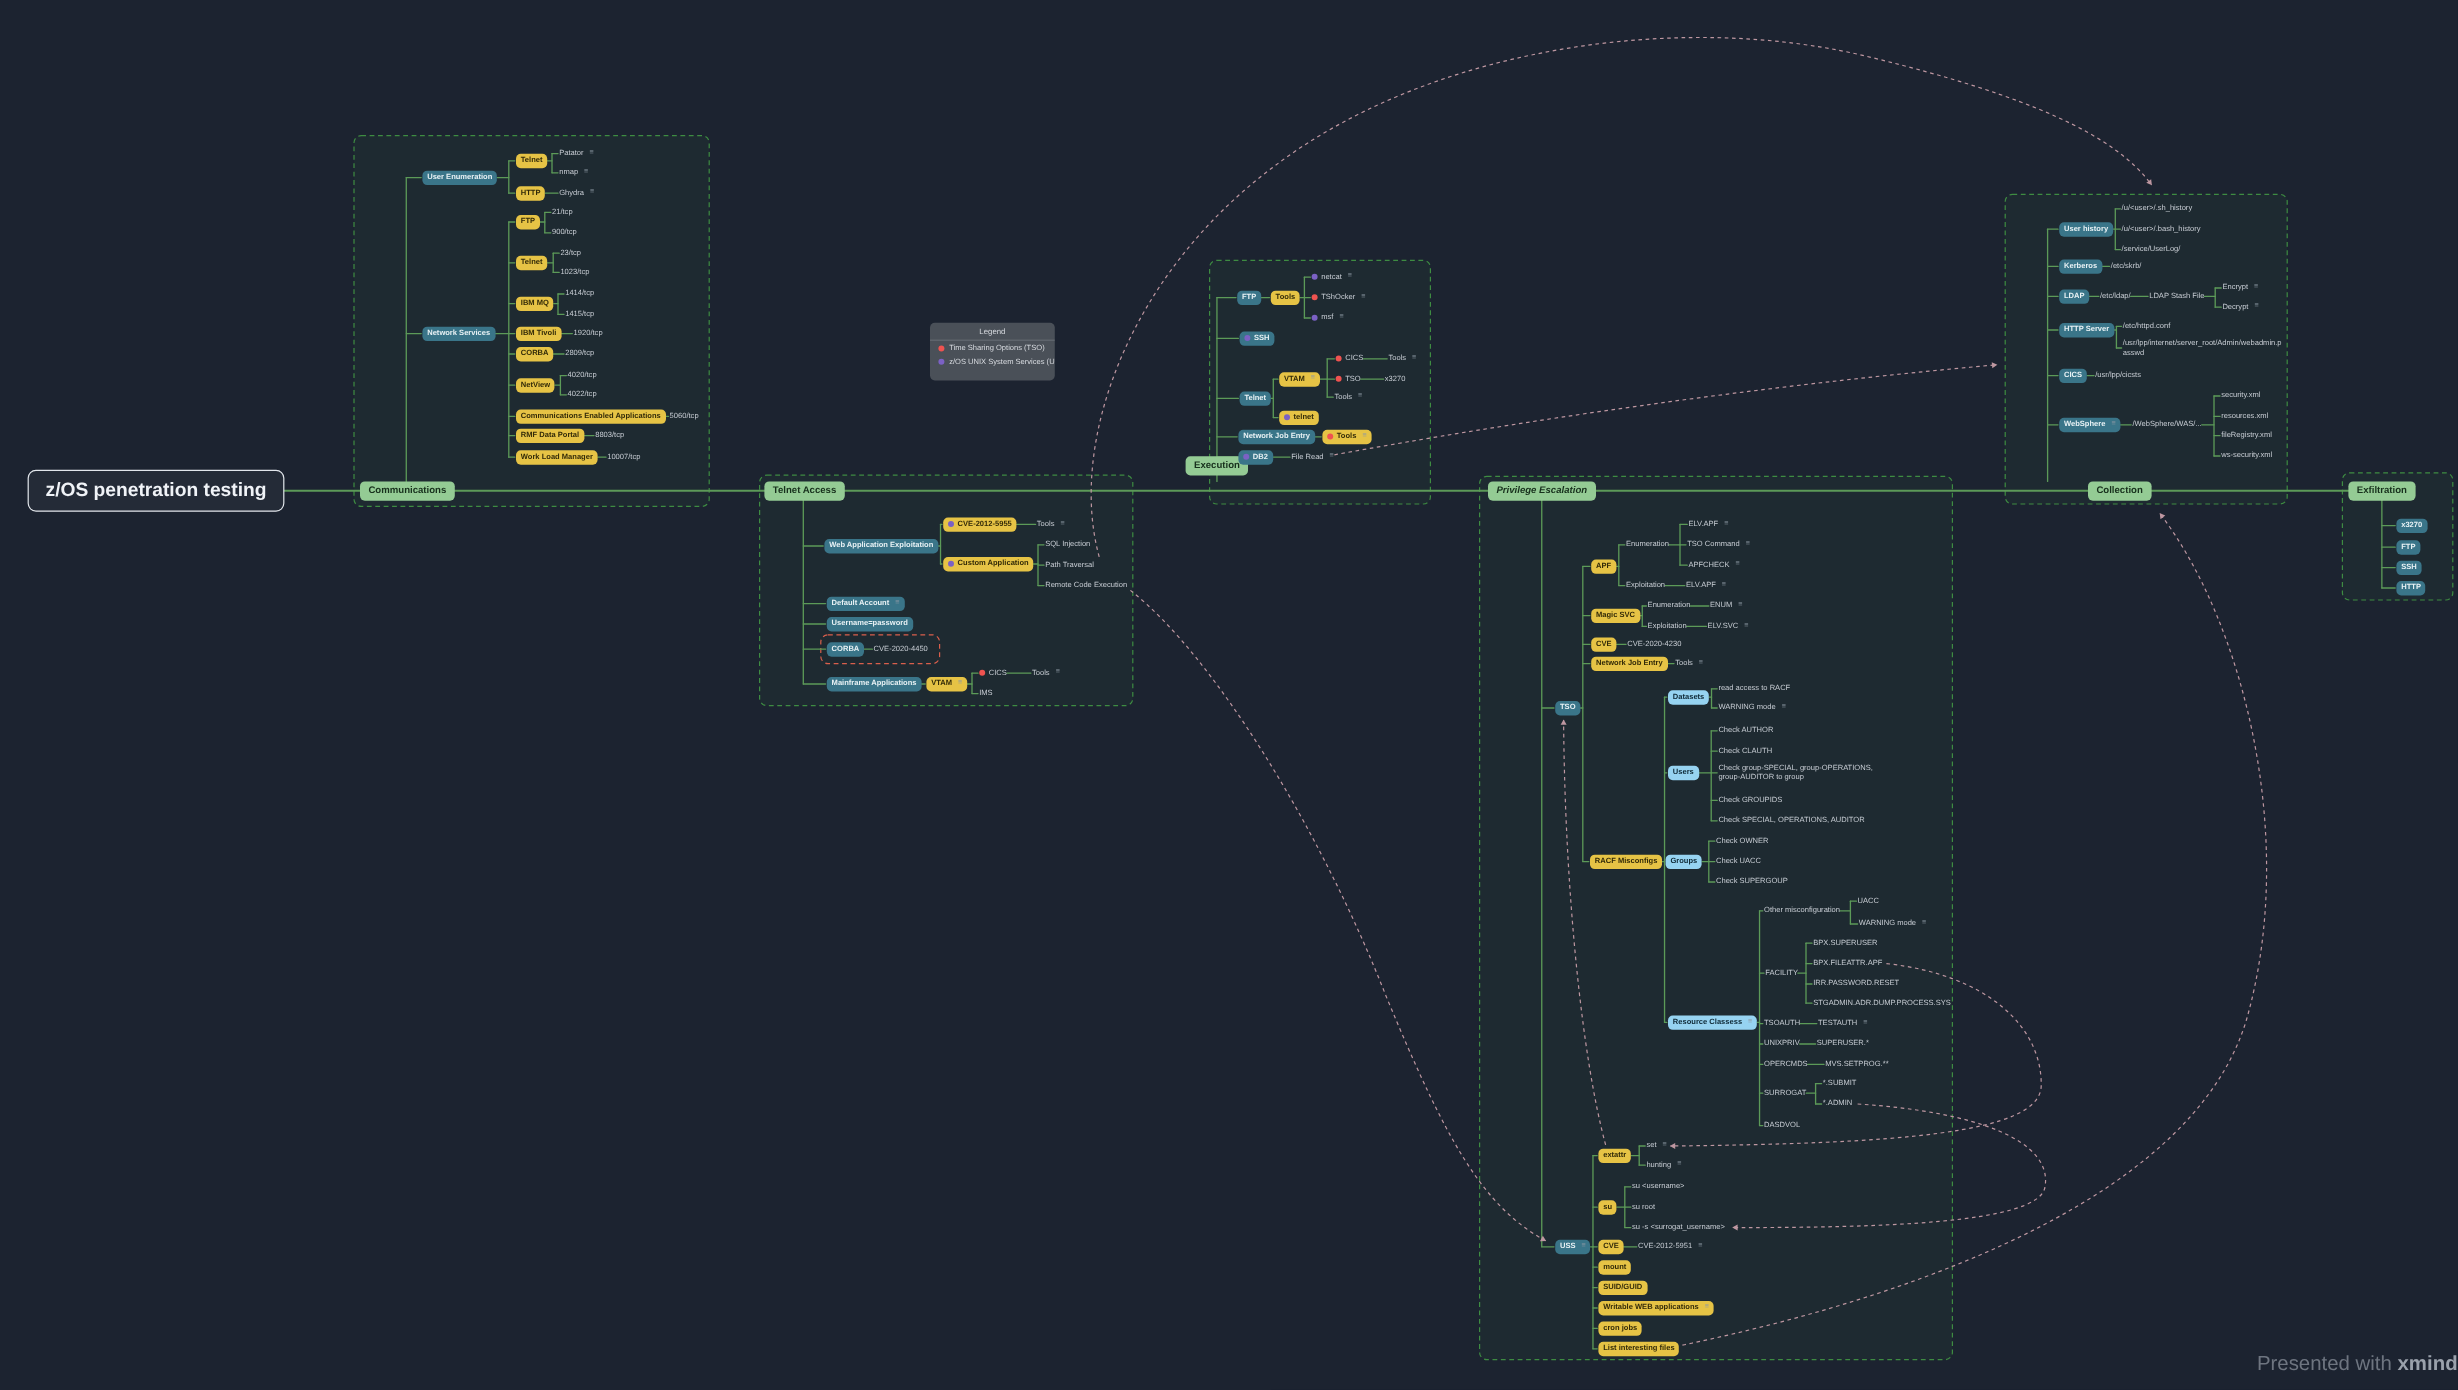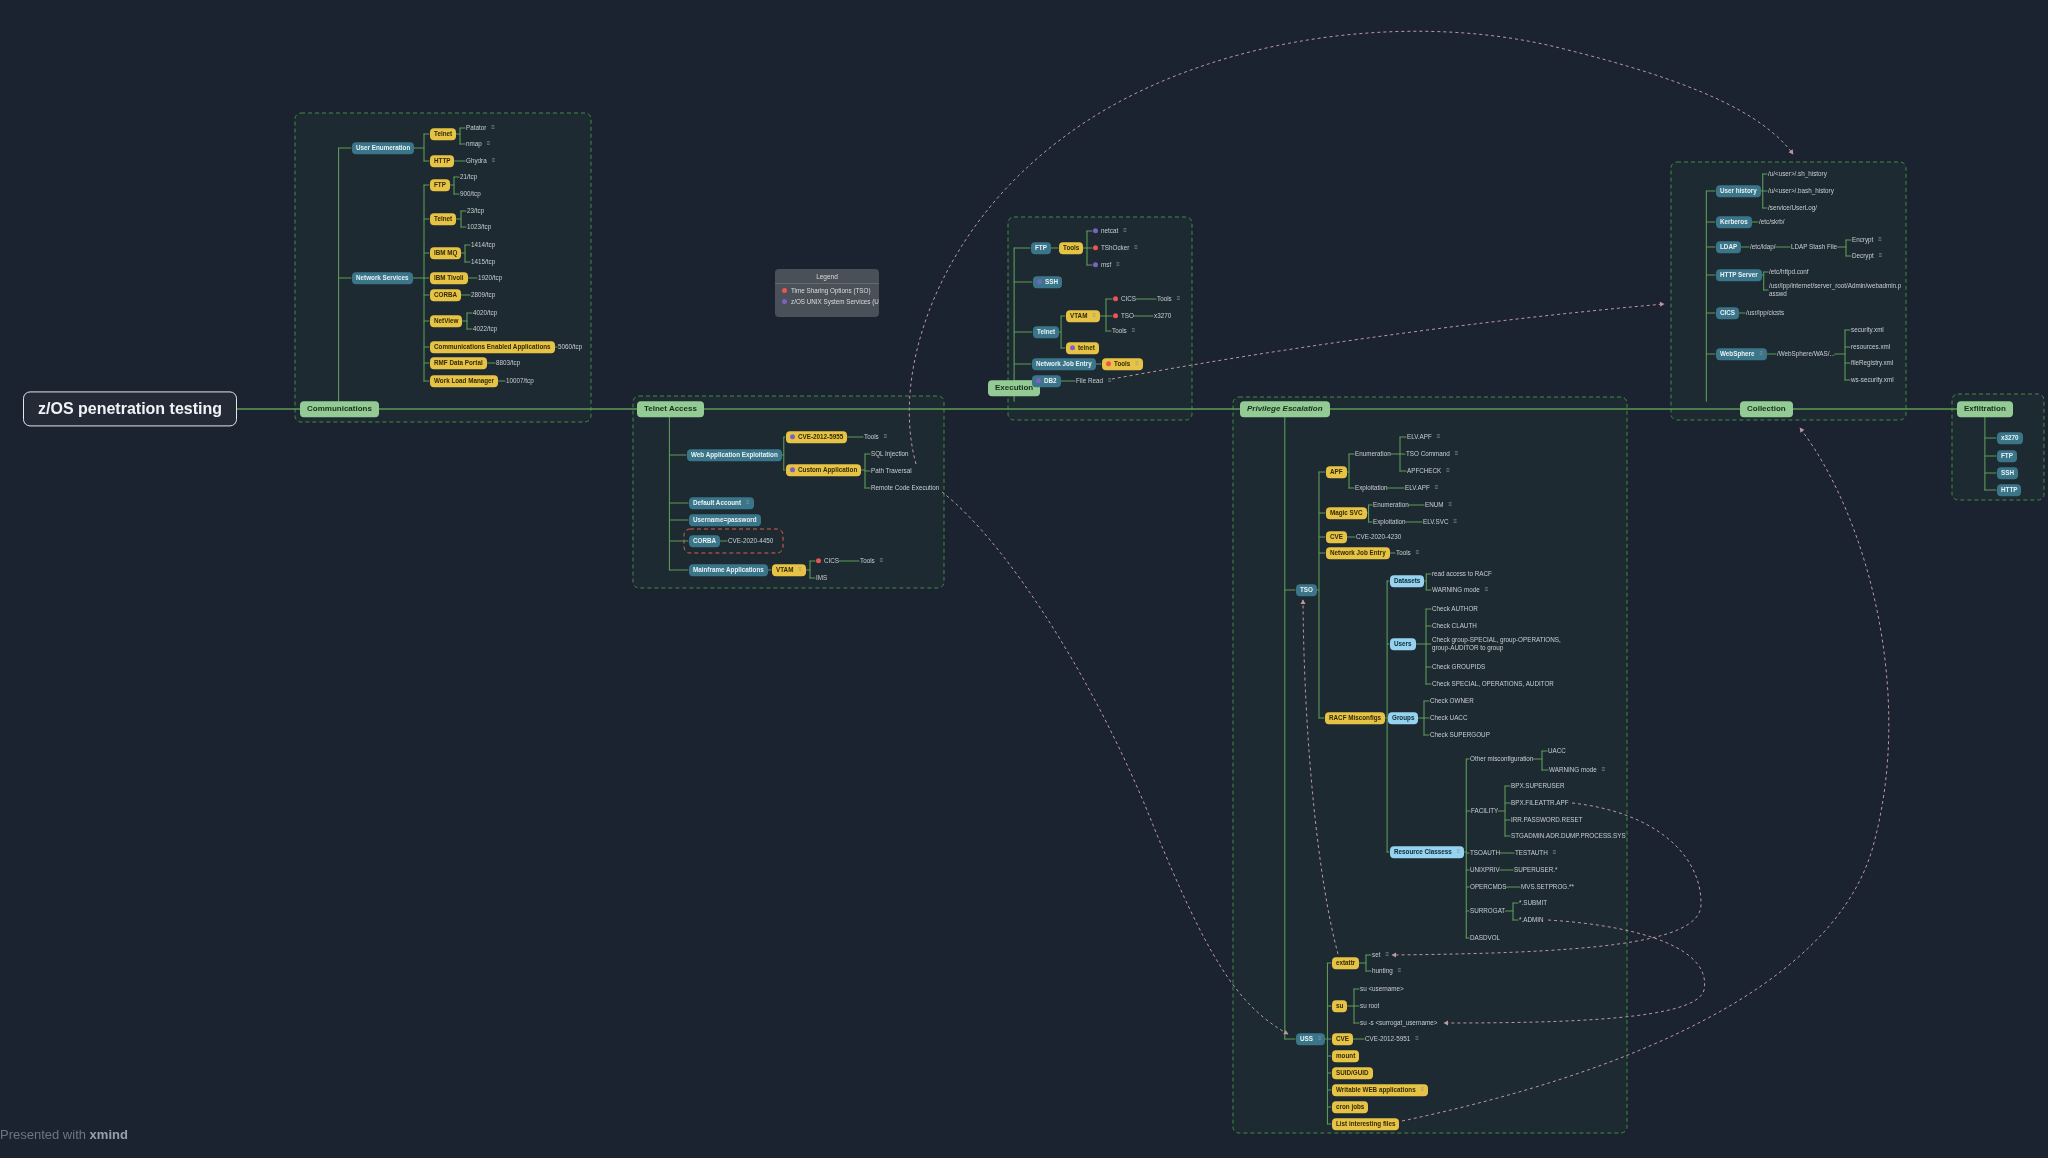--- a/index.html
+++ b/index.html
@@ -12,21 +12,21 @@
   .k-teal{background:#3A7589;border-radius:4px;padding:2px 4px;font-size:6.3px;font-weight:700;color:#E9F2F5;}
   .k-yellow{background:#E6C345;border-radius:4px;padding:2px 4px;font-size:6.3px;font-weight:700;color:#322A08;}
   .k-blue{background:#96D3F1;border-radius:4px;padding:2px 4px;font-size:6.3px;font-weight:700;color:#0E2936;}
   .k-text{font-size:6.3px;color:#C8CDD4;padding:1px 0;}
   .dot{display:inline-block;width:5px;height:5px;border-radius:50%;flex:0 0 auto;}
   .lnk{font-size:6px;color:#8E98A4;margin-left:2px;}
   .legend{position:absolute;background:#4A5058;border-radius:4px;z-index:4;overflow:hidden;}
   .legend-title{font-size:6.5px;color:#D9DCE1;text-align:center;padding:4px 0 3px 0;}
   .legend-div{height:1px;background:#646A72;}
   .legend-item{display:flex;align-items:center;gap:4px;padding:3px 7px 1px 7px;font-size:6.3px;color:#D9DCE1;white-space:nowrap;}
-  .footer{position:absolute;left:0;top:1127px;width:100%;text-align:left;font-size:13px;color:#6E7580;z-index:4;}
+  .footer{position:absolute;left:0;top:1127px;width:100%;text-align:right;font-size:17px;color:#6E7580;z-index:4;}
   .footer b{color:#9AA1AB;font-weight:700;}
 </style>
 </head>
 <body>
 
 <div id="canvas">
   <svg class="layer" id="edges">
       <rect x="295" y="113" width="296" height="309" rx="6" fill="rgba(76,175,80,0.05)" stroke="#3E8C42" stroke-width="1" stroke-dasharray="4 3"></rect>
       <rect x="633" y="396" width="311" height="192" rx="6" fill="rgba(76,175,80,0.05)" stroke="#3E8C42" stroke-width="1" stroke-dasharray="4 3"></rect>
       <rect x="1008" y="217" width="184" height="203" rx="6" fill="rgba(76,175,80,0.05)" stroke="#3E8C42" stroke-width="1" stroke-dasharray="4 3"></rect>

